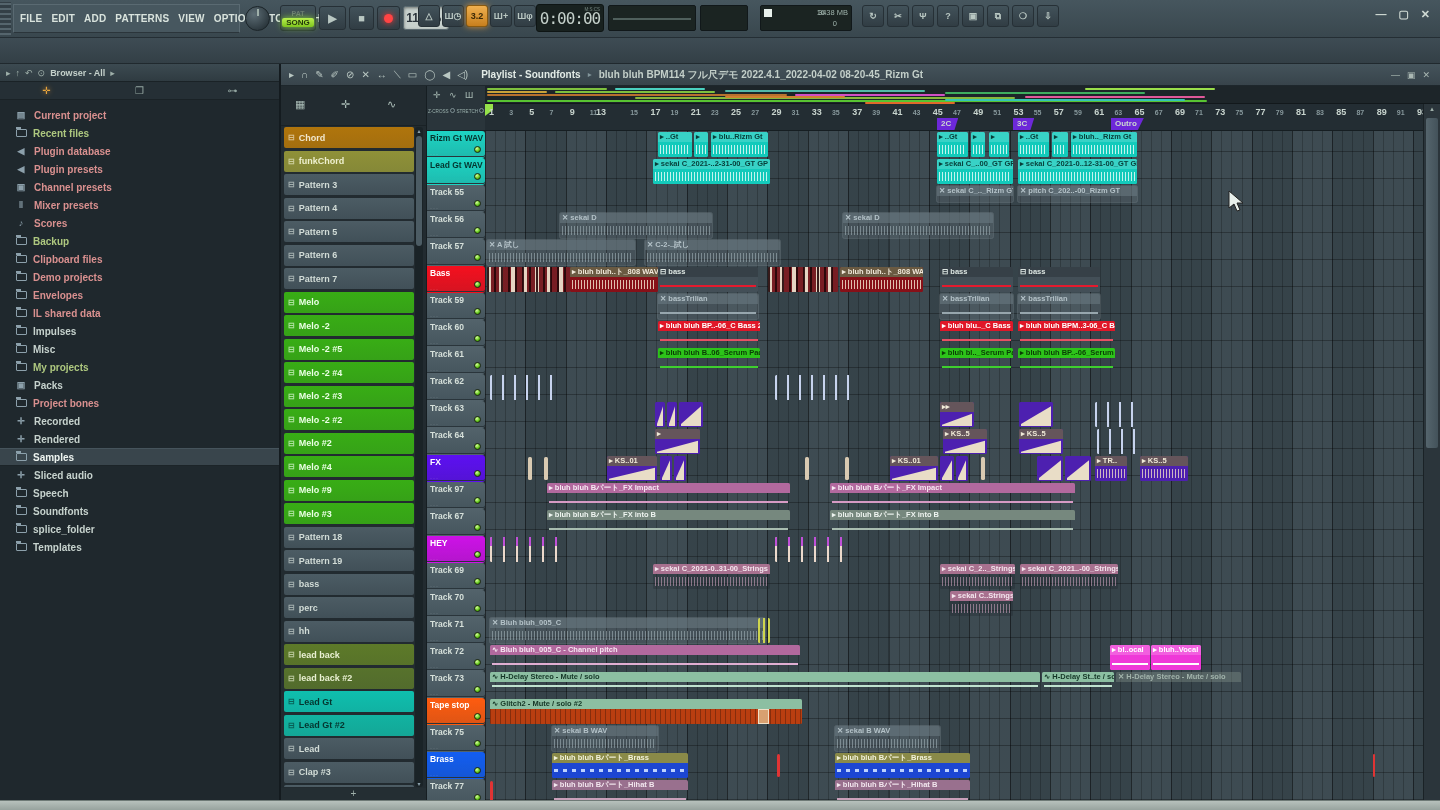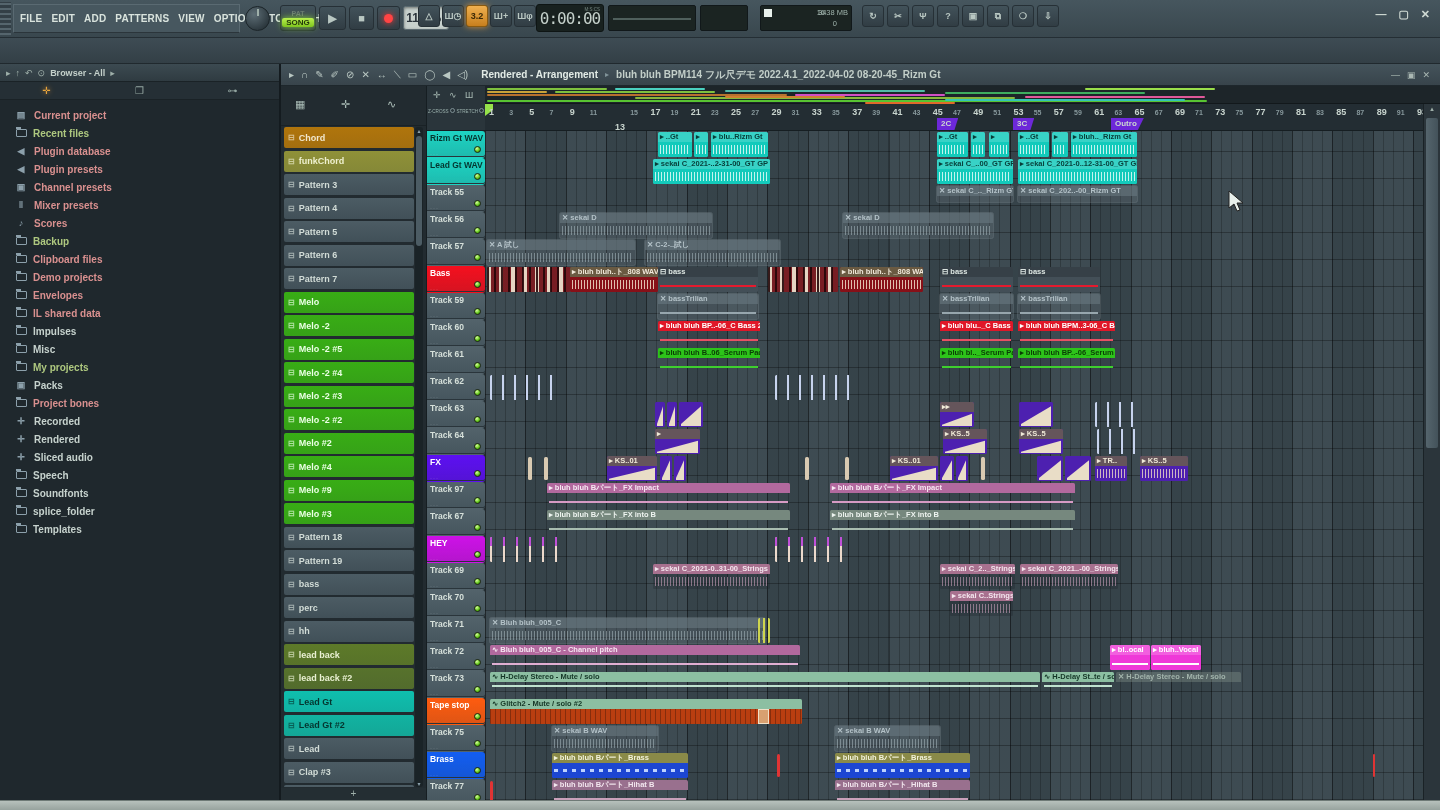--- a/index.html
+++ b/index.html
@@ -494,20 +494,24 @@
           <span class="c-salmon">Project bones</span>
         </div>
         <div class="bitem">
           <span class="bic">✛</span>
           <span class="c-white">Recorded</span>
         </div>
         <div class="bitem">
           <span class="bic">✛</span>
           <span class="c-white">Rendered</span>
         </div>
+        <div class="bitem sel">
+          <span class="fold"></span>
+          <span class="c-white">Samples</span>
+        </div>
         <div class="bitem">
           <span class="bic">✛</span>
           <span class="c-white">Sliced audio</span>
         </div>
         <div class="bitem">
           <span class="fold"></span>
           <span class="c-white">Speech</span>
         </div>
         <div class="bitem">
           <span class="fold"></span>
@@ -533,21 +537,21 @@
           <span class="plicon">✐</span>
           <span class="plicon">⊘</span>
           <span class="plicon">✕</span>
           <span class="plicon">↔</span>
           <span class="plicon">⟍</span>
           <span class="plicon">▭</span>
           <span class="plicon">◯</span>
           <span class="plicon">◀</span>
         </span>
       <span class="plicon">◁)</span>
-      <span id="pltitle">Rendered - Arrangement</span>
+      <span id="pltitle">Playlist - Soundfonts</span>
       <span class="plsep">▸</span>
       <span id="plsub">bluh bluh BPM114 フル尺デモ 2022.4.1_2022-04-02 08-20-45_Rizm Gt</span>
       <span id="plwin">
         <span>—</span>
         <span>▣</span>
         <span>✕</span>
       </span>
     </div>
 
     <div id="picker">
@@ -709,21 +713,21 @@
           <div class="streak" style="left: 380px; top: 16px; width: 90px; background: rgb(224, 106, 42);"></div>
         </div>
       <div id="ruler">
           <div id="startflag"></div>
           <span class="rnum big" style="left: 4px;">1</span>
           <span class="rnum small" style="left: 24.174px;">3</span>
           <span class="rnum big" style="left: 44.348px;">5</span>
           <span class="rnum small" style="left: 64.522px;">7</span>
           <span class="rnum big" style="left: 84.696px;">9</span>
           <span class="rnum small" style="left: 104.87px;">11</span>
-          <span class="rnum big" style="left: 130px; margin-top: 15px;">13</span>
+          <span class="rnum big" style="left: 111px;">13</span>
           <span class="rnum small" style="left: 145.218px;">15</span>
           <span class="rnum big" style="left: 165.392px;">17</span>
           <span class="rnum small" style="left: 185.566px;">19</span>
           <span class="rnum big" style="left: 205.74px;">21</span>
           <span class="rnum small" style="left: 225.914px;">23</span>
           <span class="rnum big" style="left: 246.088px;">25</span>
           <span class="rnum small" style="left: 266.262px;">27</span>
           <span class="rnum big" style="left: 286.436px;">29</span>
           <span class="rnum small" style="left: 306.61px;">31</span>
           <span class="rnum big" style="left: 326.784px;">33</span>
@@ -940,21 +944,21 @@
               <span class="lb">▸ sekai C_2021-0..12-31-00_GT GP</span>
               <div class="bd wv" style="--wc: rgba(240,255,252,.8);"></div>
             </div>
           </div>
           <div class="trow" style="top: 54px;">
             <div class="clip t-mutedbar" style="left: 452px; width: 76px;">
               <span class="lb">✕ sekai C_.._Rizm GT</span>
               <div class="bd "></div>
             </div>
             <div class="clip t-mutedbar" style="left: 533px; width: 119px;">
-              <span class="lb">✕ sekai C_202..-00_Rizm GT</span>
+              <span class="lb">✕ pitch C_202..-00_Rizm GT</span>
               <div class="bd "></div>
             </div>
           </div>
           <div class="trow" style="top: 81px;">
             <div class="clip t-muted" style="left: 75px; width: 152px;">
               <span class="lb">✕ sekai D</span>
               <div class="bd wv" style="--wc: rgba(168,184,190,.55);"></div>
             </div>
             <div class="clip t-muted" style="left: 358px; width: 150px;">
               <span class="lb">✕ sekai D</span>

